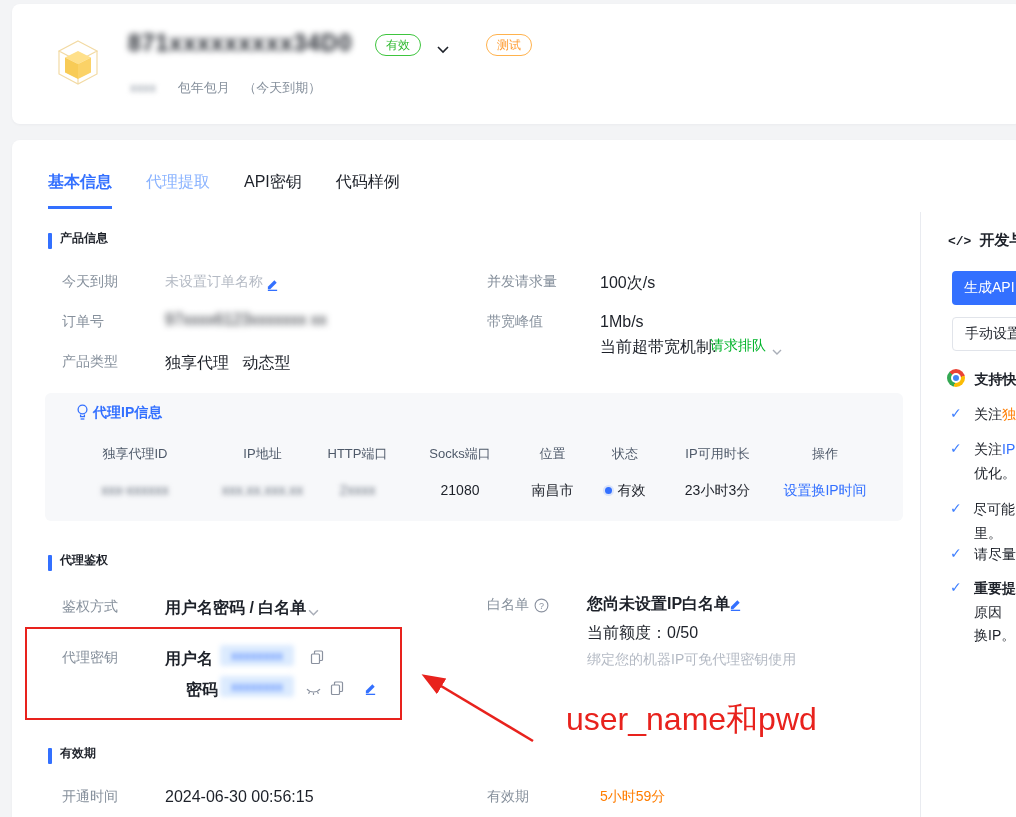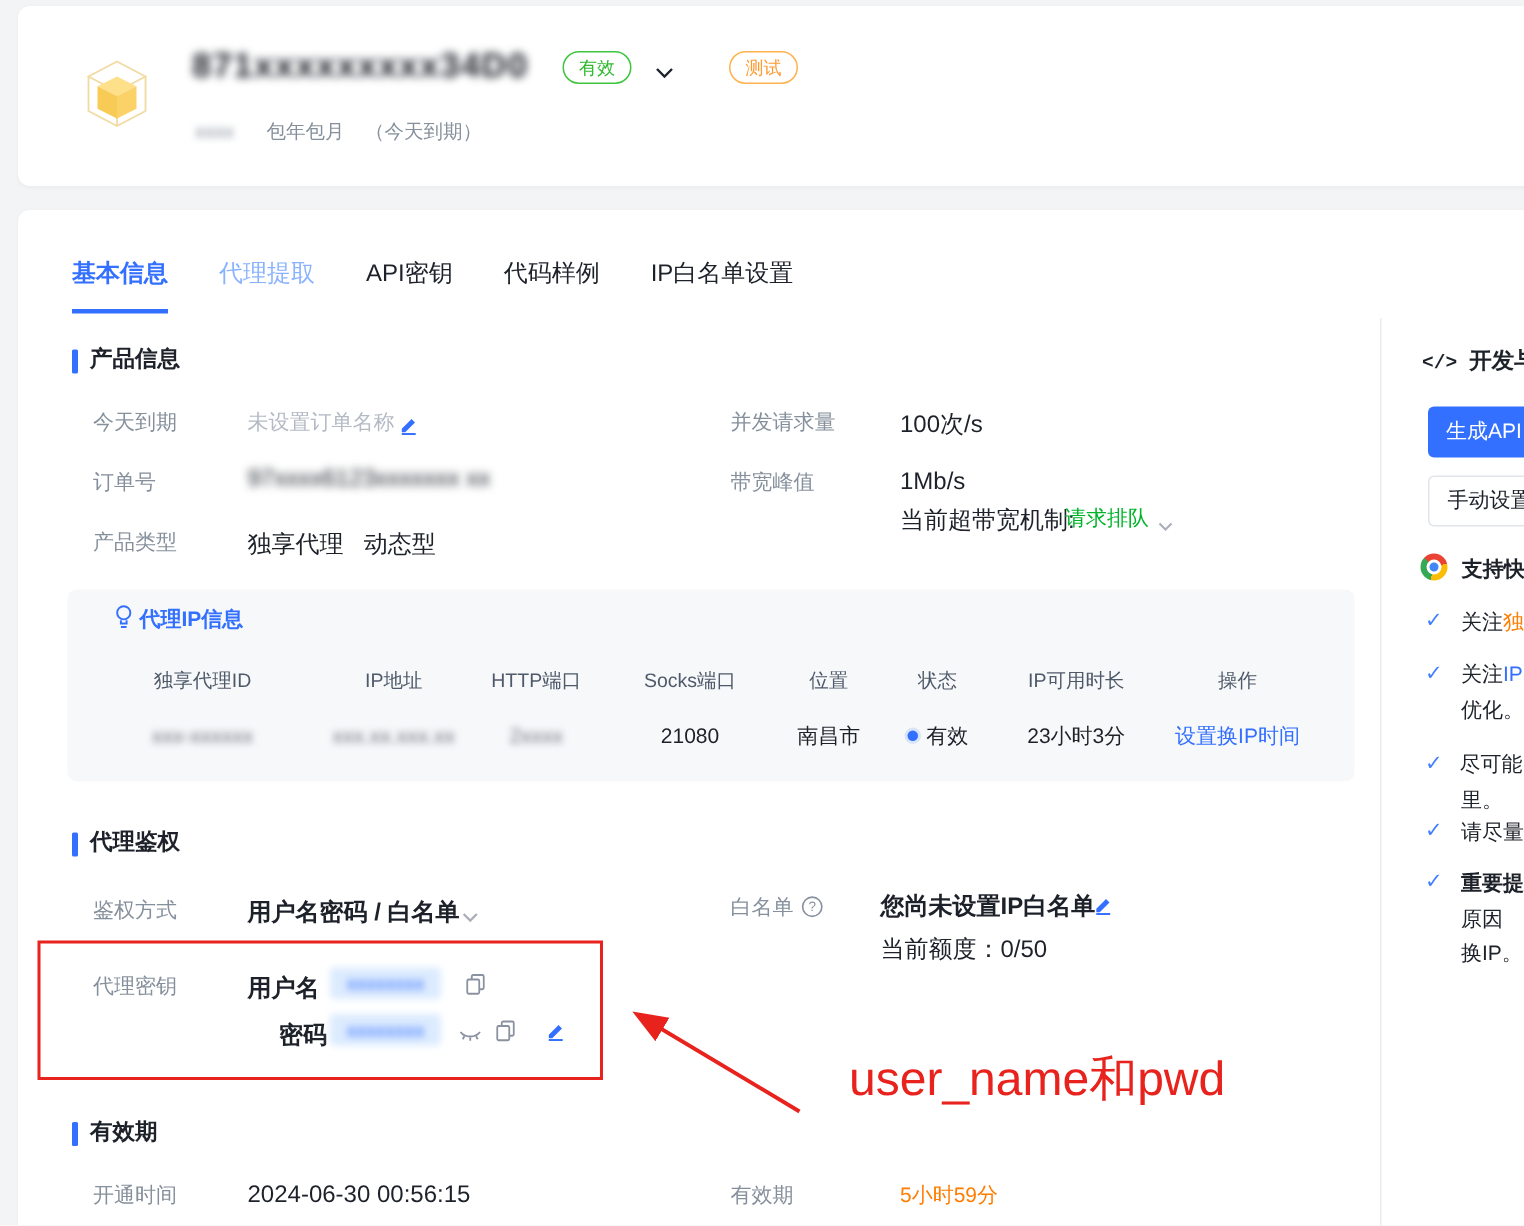--- a/index.html
+++ b/index.html
@@ -14,21 +14,21 @@
   .bold{font-weight:bold;}
   .blue{color:#3370ff;}
   .green{color:#00b42a;}
   .orange{color:#ff7d00;}
   .blur3{filter:blur(3px);}
   .blur2{filter:blur(2.5px);}
   .pill{display:inline-flex;align-items:center;justify-content:center;height:22px;padding:0 10px;
         border-radius:12px;font-size:12px;background:#fff;box-sizing:border-box;}
   .pill-green{border:1px solid #3ec53e;color:#2fb92f;}
   .pill-orange{border:1px solid #ffb24d;color:#ff9a2e;}
-  .sec-title{font-size:15px;font-weight:bold;color:#1d2129;}
+  .sec-title{font-size:12px;font-weight:bold;color:#1d2129;}
   .sec-bar{position:absolute;width:4px;height:16px;background:#3370ff;border-radius:1px;}
   .tabs{position:absolute;left:48px;top:172px;display:flex;gap:34px;font-size:16px;}
   .tab{padding-bottom:13px;cursor:pointer;color:#1d2129;}
   .tab--active{color:#3370ff;font-weight:bold;border-bottom:3px solid #3370ff;}
   .tab--lite{color:#8ab3ff;}
   .panel{position:absolute;left:45px;top:393px;width:858px;height:128px;background:#f7f8fa;border-radius:6px;}
   .thead{color:#4e5969;font-size:13px;text-align:center;}
   .tcell{font-size:14px;text-align:center;color:#1d2129;}
   .cols{display:flex;position:absolute;left:60px;}
   .c1{width:150px;} .c2{width:105px;} .c3{width:85px;} .c4{width:120px;}
@@ -91,21 +91,20 @@
     <span style="margin-left:10px;text-align:right;">（今天到期）</span>
   </div>
 
   <div class="card" style="left:12px;top:140px;width:1010px;height:677px;border-bottom-left-radius:0;border-bottom-right-radius:0;"></div>
 
   <div class="tabs">
     <div class="tab tab--active">基本信息</div>
     <div class="tab tab--lite">代理提取</div>
     <div class="tab">API密钥</div>
     <div class="tab">代码样例</div>
-    <div class="tab">IP白名单设置</div>
   </div>
 
   <div class="sec-bar" style="left:48px;top:233px;"></div>
   <div class="abs sec-title" style="left:60px;top:230px;">产品信息</div>
 
   <div class="abs lbl" style="left:62px;top:273px;">今天到期</div>
   <div class="abs muted" style="left:165px;top:273px;">未设置订单名称</div>
   <div class="abs icon-btn" style="left:266px;top:275px;">
     <svg width="13" height="13" viewBox="0 0 14 14">
         <path d="M2 9.5 L9 2.5 L11.5 5 L4.5 12 H2 z" fill="#3370ff"></path>
@@ -187,20 +186,21 @@
       </svg>
   </div>
   <div class="abs val bold" style="left:587px;top:594px;">您尚未设置IP白名单</div>
   <div class="abs icon-btn" style="left:729px;top:595px;">
     <svg width="13" height="13" viewBox="0 0 14 14">
         <path d="M2 9.5 L9 2.5 L11.5 5 L4.5 12 H2 z" fill="#3370ff"></path>
         <rect x="2" y="12.6" width="10" height="1.4" fill="#3370ff"></rect>
       </svg>
   </div>
   <div class="abs val" style="left:587px;top:623px;">当前额度：0/50</div>
+  <div class="abs muted" style="left:587px;top:651px;">绑定您的机器IP可免代理密钥使用</div>
 
   <div class="abs lbl" style="left:62px;top:649px;">代理密钥</div>
 
   <div class="abs val" style="left:165px;top:649px;font-weight:bold;">用户名</div>
   <div class="abs" style="left:220px;top:645px;">
     <span class="chip blur2">xxxxxxxx</span>
   </div>
   <div class="abs icon-btn" style="left:310px;top:648px;">
     <svg width="14" height="15" viewBox="0 0 14 15" fill="none" stroke="#8a919f" stroke-width="1.2">
         <rect x="4.5" y="1" width="8" height="9.5" rx="1"></rect>

